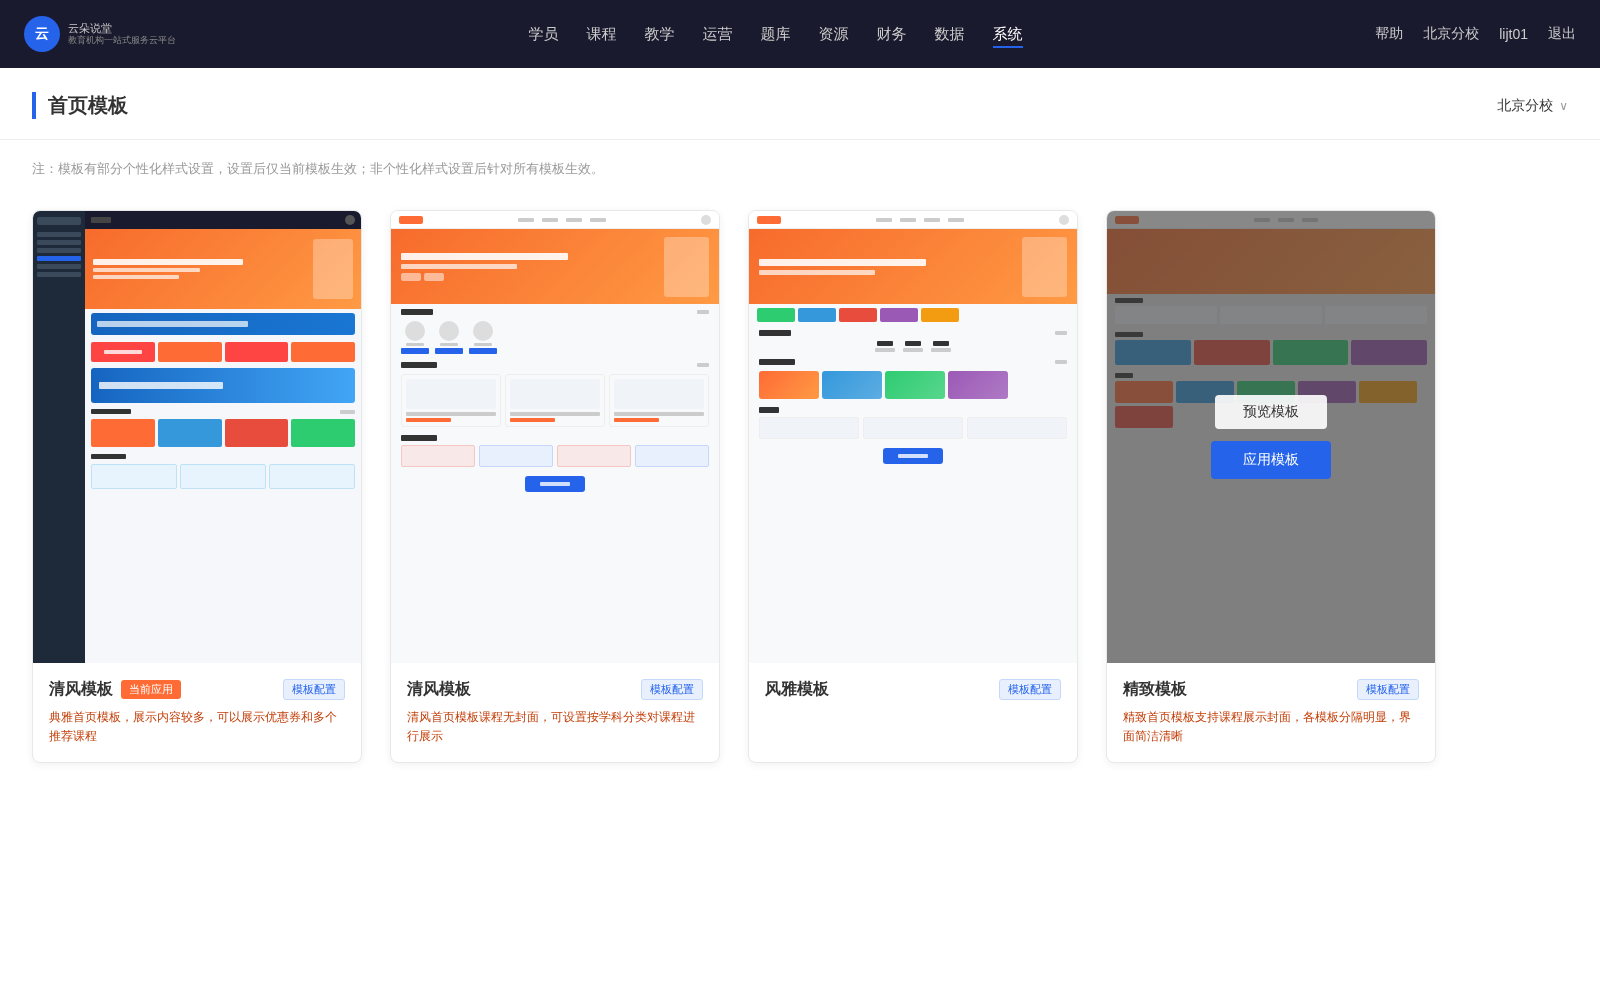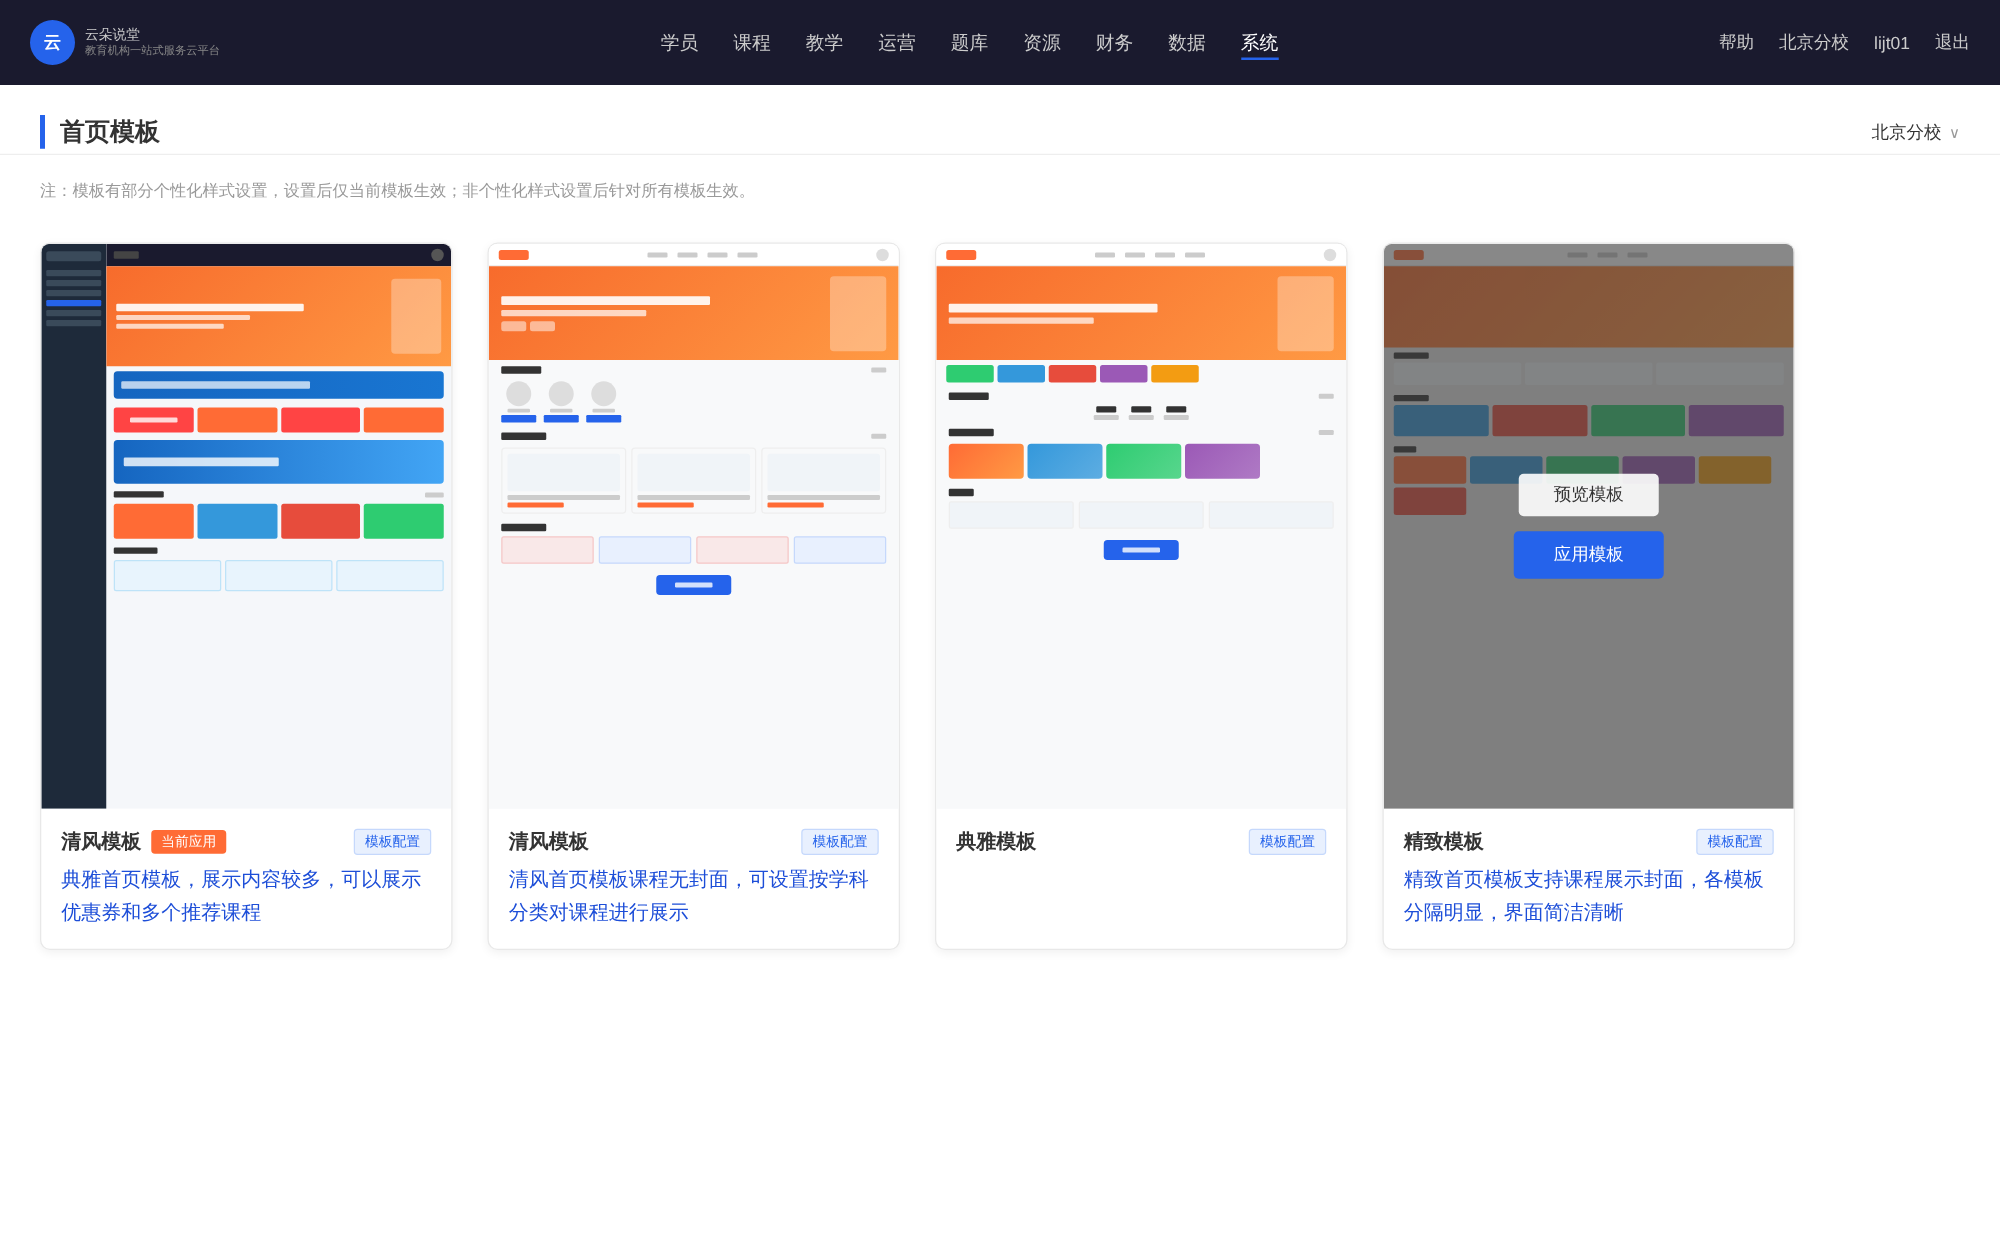--- a/index.html
+++ b/index.html
@@ -13,21 +13,21 @@
     .nav-menu { display: flex; align-items: center; gap: 28px; flex: 1; justify-content: center; }
     .nav-item { color: #ccc; font-size: 15px; cursor: pointer; padding: 4px 0; text-decoration: none; }
     .nav-item.active { color: #fff; border-bottom: 2px solid #2563eb; padding-bottom: 2px; }
     .nav-right { display: flex; align-items: center; gap: 20px; color: #ccc; font-size: 14px; }
     .nav-right span { cursor: pointer; }
 
     
     .main { background: #fff; min-height: 922px; }
 
     
-    .page-header { display: flex; justify-content: space-between; align-items: center; padding: 24px 32px 4px; border-bottom: 1px solid #eee; text-align: right; }
+    .page-header { display: flex; justify-content: space-between; align-items: center; padding: 24px 32px 20px; border-bottom: 1px solid #eee; text-align: right; }
     .page-title { font-size: 20px; font-weight: 600; color: #333; border-left: 4px solid #2563eb; padding-left: 12px; }
     .branch-selector { display: flex; align-items: center; gap: 6px; font-size: 14px; color: #333; cursor: pointer; }
     .branch-selector .chevron { color: #999; font-size: 12px; }
 
     
     .tabs { display: flex; padding: 20px 32px 0; gap: 0; border-bottom: 1px solid #ddd; }
     .tab { padding: 10px 28px; font-size: 15px; cursor: pointer; color: #666; border: 1px solid #ddd; border-bottom: none; background: #f9f9f9; border-radius: 4px 4px 0 0; margin-right: 4px; }
     .tab.active { color: #2563eb; background: #fff; border-color: #ddd; border-bottom: 2px solid #fff; font-weight: 500; position: relative; z-index: 1; }
     .tab.active::after { content: ''; position: absolute; bottom: -2px; left: 0; right: 0; height: 2px; background: #fff; }
 
@@ -37,21 +37,21 @@
     
     .templates-grid { display: flex; gap: 28px; padding: 24px 32px 40px; justify-content: flex-start; }
     .template-card { width: 330px; background: #fff; border: 1px solid #e8e8e8; border-radius: 8px; overflow: hidden; box-shadow: 0 2px 8px rgba(0,0,0,0.06); flex-shrink: 0; }
 
     
     .template-footer { padding: 16px; }
     .template-name-row { display: flex; align-items: center; justify-content: space-between; margin-bottom: 8px; }
     .template-name { font-size: 16px; font-weight: 600; color: #333; }
     .badge-current { background: #ff6b35; color: #fff; font-size: 11px; padding: 2px 8px; border-radius: 3px; white-space: nowrap; }
     .badge-config { background: #e8f0fe; color: #2563eb; font-size: 11px; padding: 2px 8px; border-radius: 3px; border: 1px solid #c5d8fc; cursor: pointer; white-space: nowrap; }
-    .template-desc { font-size: 16px; color: #1d4ed8; line-height: 1.6; }
+    .template-desc { font-size: 12px; color: #c2410c; line-height: 1.6; }
 
     
     .template-overlay { position: absolute; top: 0; left: 0; right: 0; bottom: 0; background: rgba(0,0,0,0.45); display: flex; flex-direction: column; align-items: center; justify-content: center; gap: 12px; }
     .btn-preview { background: rgba(255,255,255,0.9); color: #333; font-size: 14px; padding: 8px 28px; border-radius: 4px; cursor: pointer; border: none; font-weight: 500; }
     .btn-apply { background: #2563eb; color: #fff; font-size: 14px; padding: 10px 32px; border-radius: 4px; cursor: pointer; border: none; font-weight: 500; }
 
     
     .tmpl-img { width: 100%; height: 452px; background: #f5f7fa; overflow: hidden; position: relative; }
 
     .template-card:last-child .tmpl-img { background: #e8e8e8; }
@@ -358,21 +358,21 @@
 
           <div style="padding:6px 10px;display:flex;justify-content:center;">
             <div style="background:#2563eb;height:16px;width:60px;border-radius:3px;display:flex;align-items:center;justify-content:center;">
               <div style="height:4px;width:30px;background:rgba(255,255,255,0.8);border-radius:1px;"></div>
             </div>
           </div>
         </div>
       </div>
       <div class="template-footer">
         <div class="template-name-row">
-          <span class="template-name">典雅模板</span>
+          <span class="template-name">风雅模板</span>
           <span class="badge-config">模板配置</span>
         </div>
       </div>
     </div>
 
     <div class="template-card">
       <div class="tmpl-img" style="background:#e8e8e8;position:relative;">
 
         <div style="display:flex;flex-direction:column;height:100%;opacity:0.7;">
           <div style="height:18px;background:#fff;border-bottom:1px solid #eee;display:flex;align-items:center;padding:0 8px;gap:6px;">

